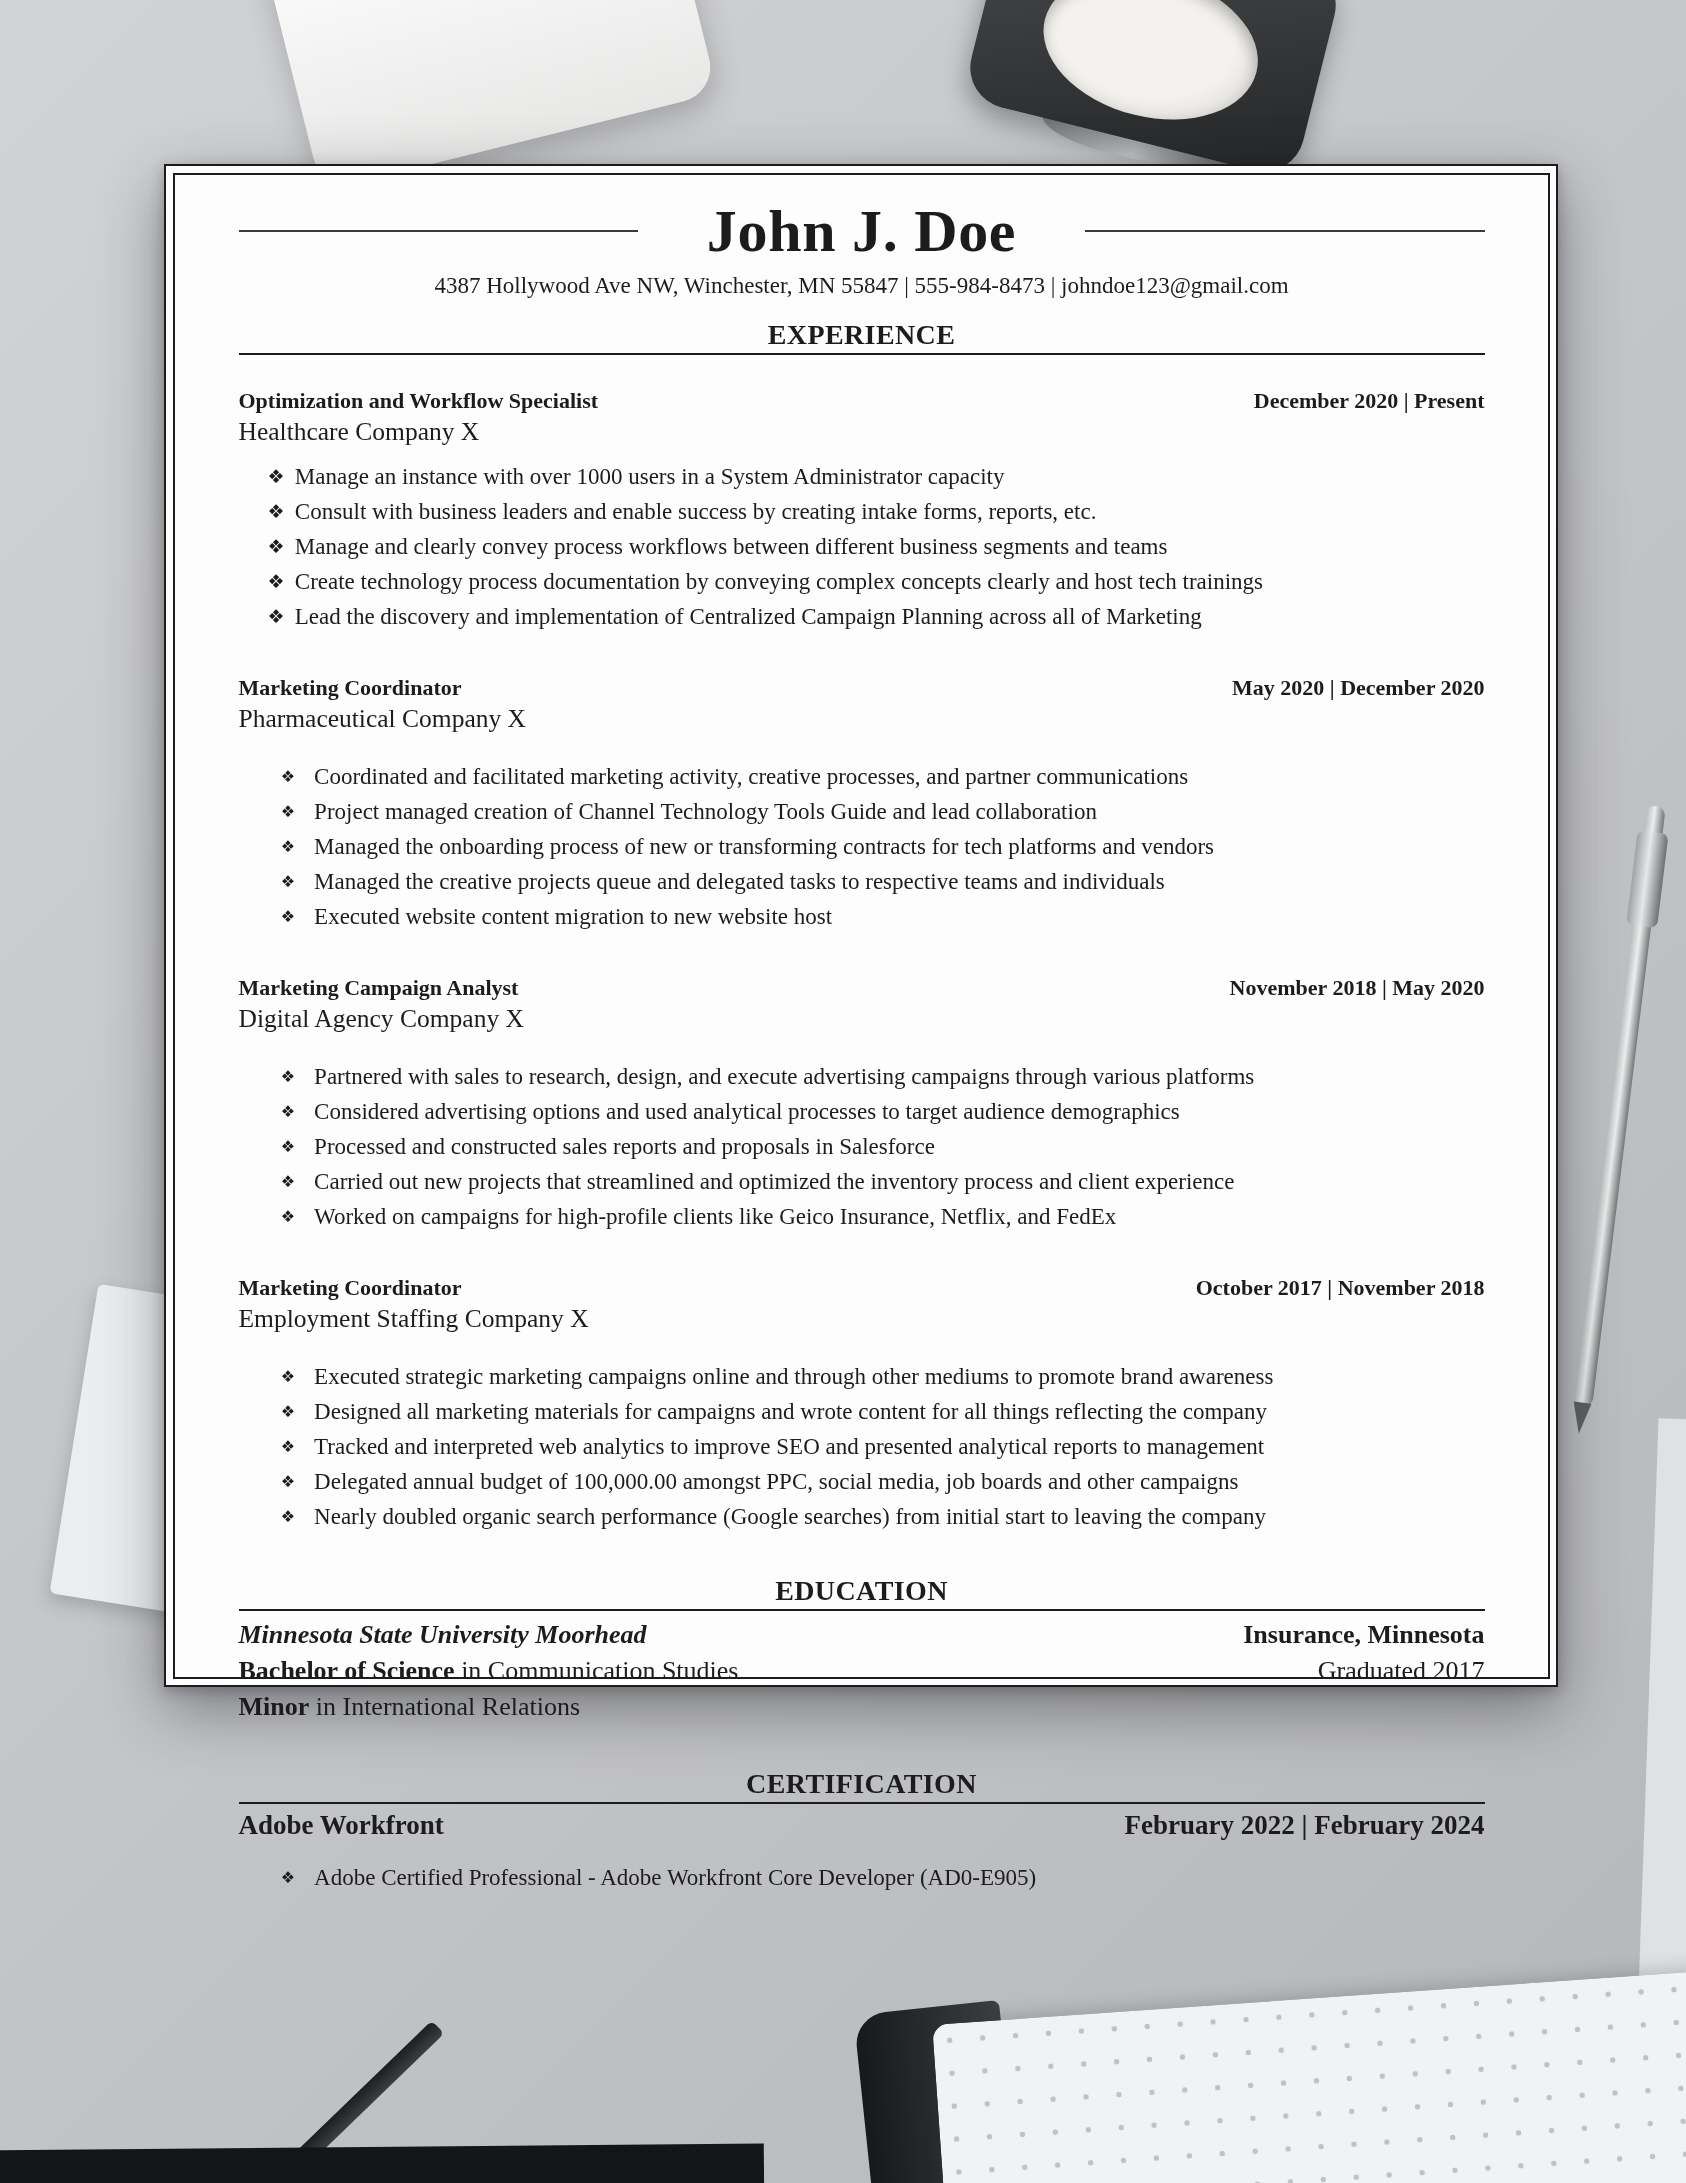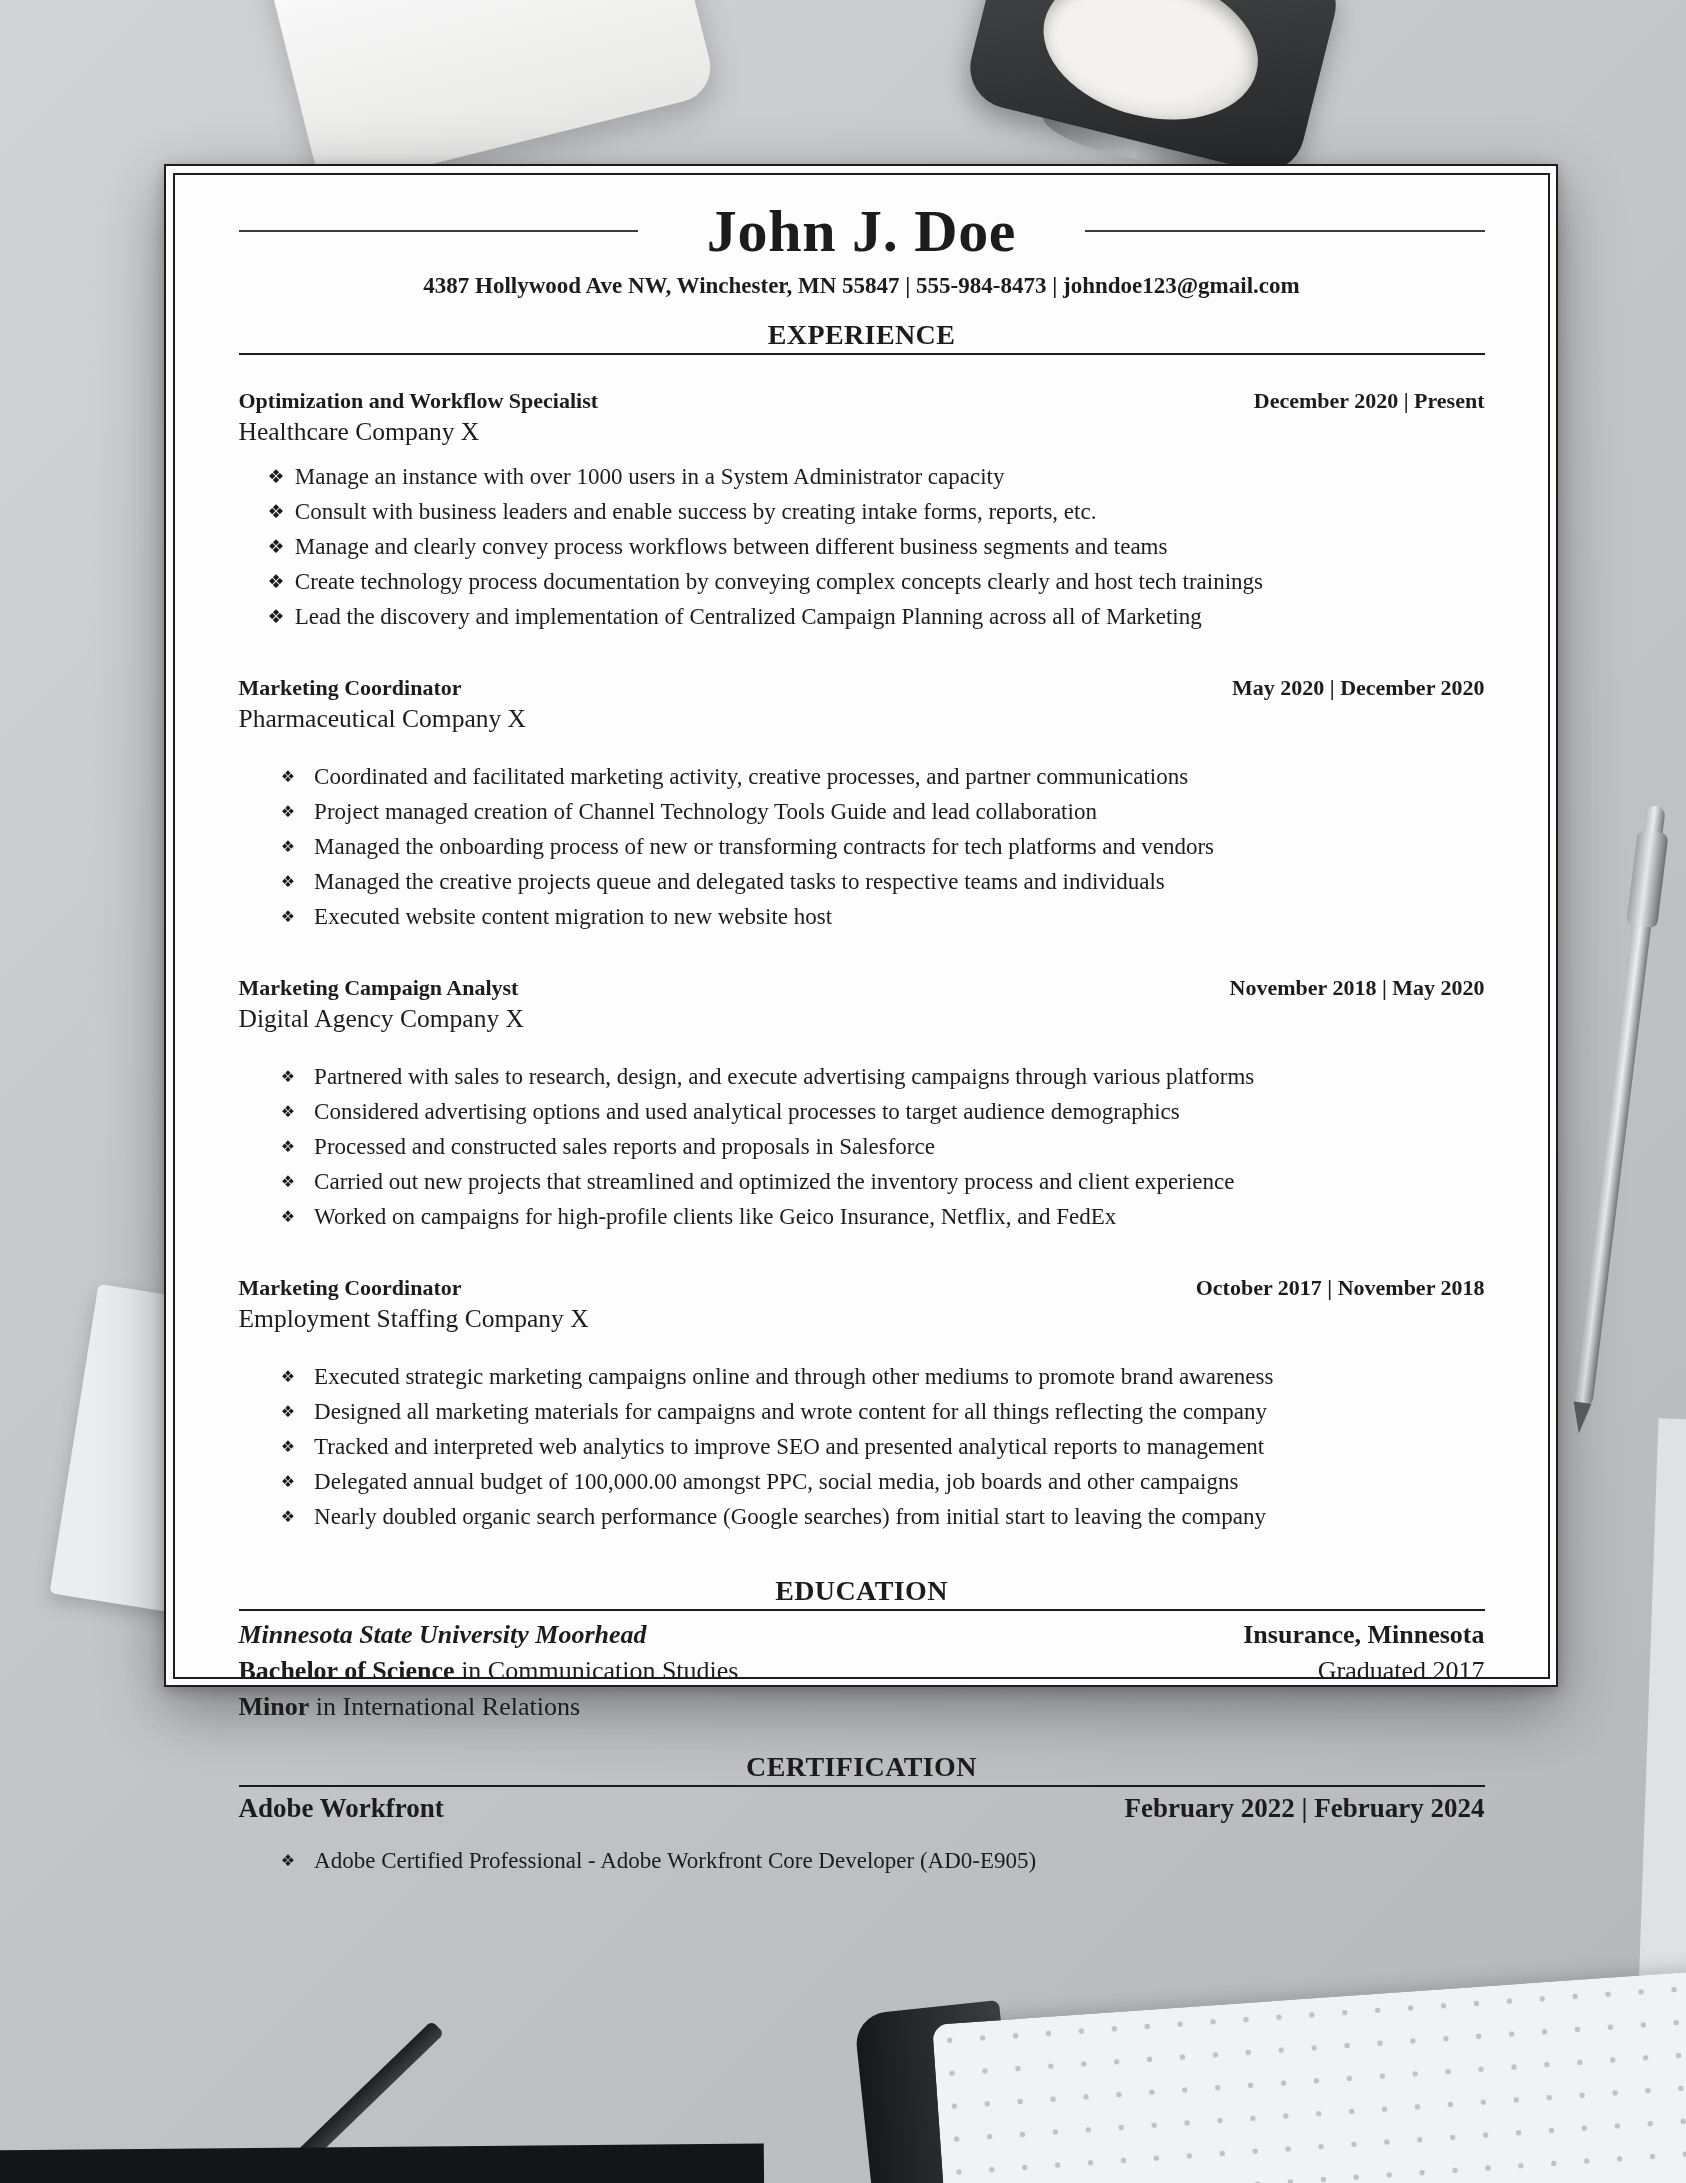--- a/index.html
+++ b/index.html
@@ -98,29 +98,29 @@
     border: 2.9px solid #1c1c1c;
     padding: 22px 63px 17.5px 64px;
   }
 
   .name-row { display: flex; align-items: center; }
   .name-line { flex: 1; height: 1.5px; background: #3a3a3a; }
   .resume-name {
     font-size: 60px; font-weight: bold; margin: 0 69px;
     white-space: nowrap; letter-spacing: 0.7px;
   }
-  .contact-line { text-align: center; font-size: 23px; margin-top: 7.3px; font-weight: bold; }
+  .contact-line { text-align: center; font-size: 23px; margin-top: 7.3px; }
 
   .section-header {
     font-size: 28px; font-weight: bold; letter-spacing: 0.4px;
     border-bottom: 2.9px solid #1c1c1c; padding-bottom: 2.2px; text-align: center;
   }
   .sh-experience   { margin-top: 20.4px; }
   .sh-education    { margin-top: 41px; }
-  .sh-certification{ margin-top: 26px; }
+  .sh-certification{ margin-top: 43px; }
 
   .job { margin-top: 41px; }
   .job-first { margin-top: 33px; }
   .job-title-row { display: flex; justify-content: space-between; align-items: baseline; }
   .job-title, .job-dates { font-size: 22px; font-weight: bold; }
   .company { font-size: 25.5px; margin-top: 2.9px; }
 
   .bullets { margin-top: 25px; }
   .bullets-tight { margin-top: 11.6px; }
   .bullet { display: flex; font-size: 23px; line-height: 35px; padding-left: 38px; }

